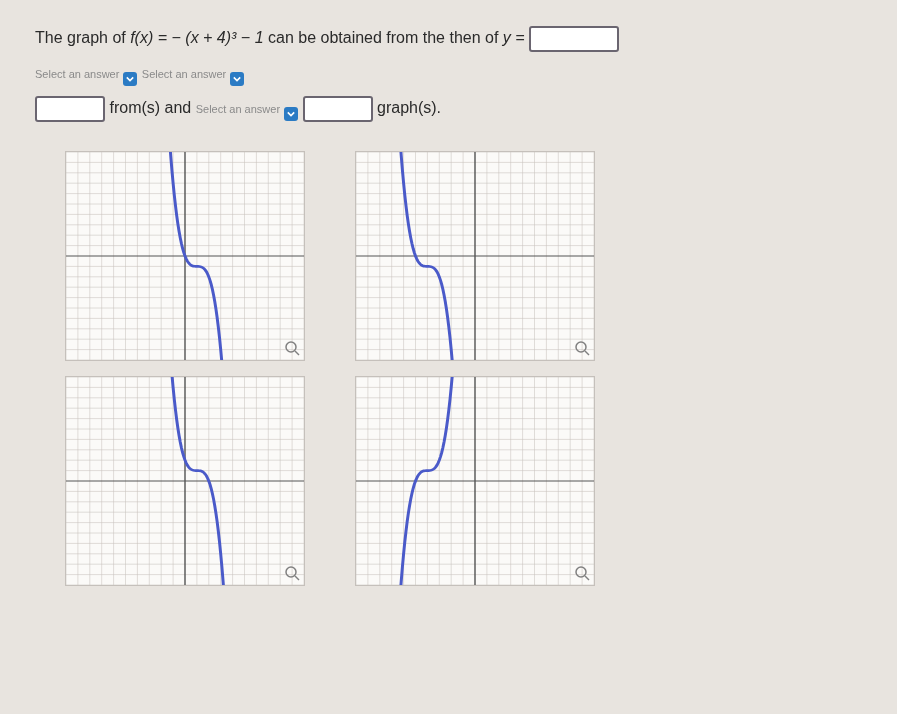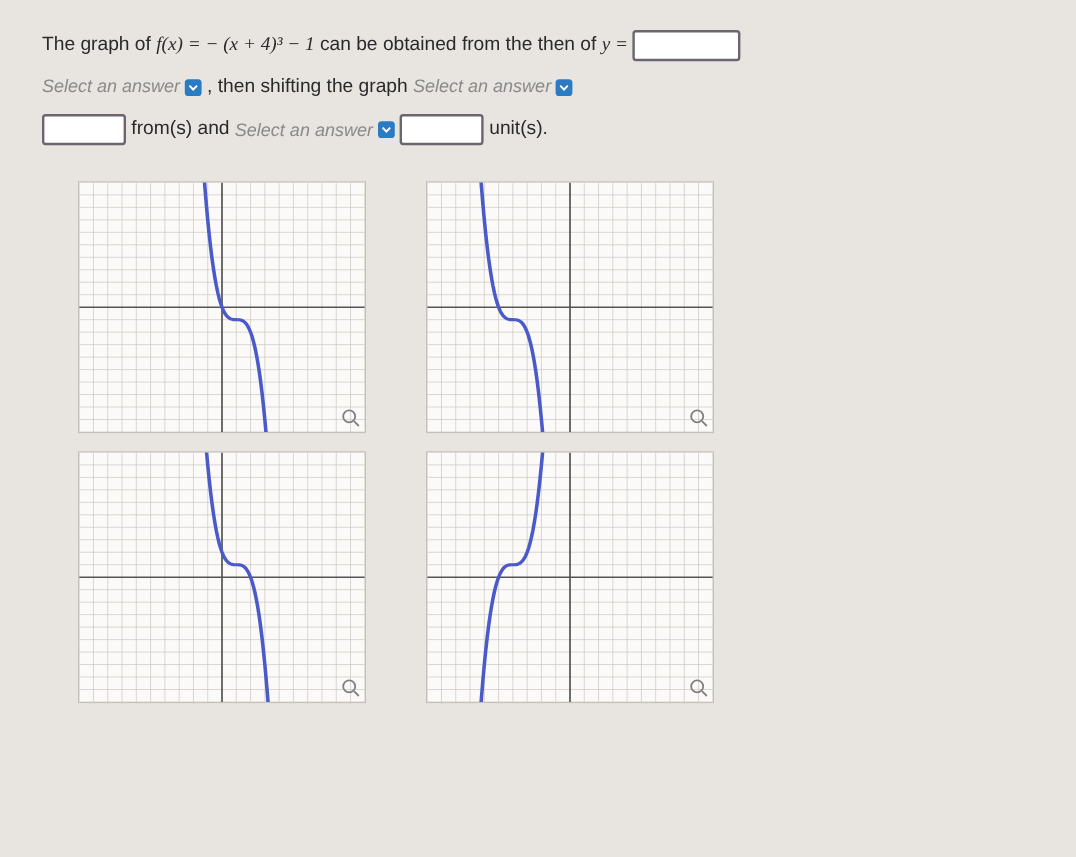--- a/index.html
+++ b/index.html
@@ -15,43 +15,42 @@
       padding: 20px 35px;
       color: #333;
       overflow: hidden;
     }
     .problem-text {
       font-size: 16px;
       line-height: 2.2;
       color: #2a2a2a;
     }
     .math {
-      font-family: Liberation Serif, serif;
+      font-family: Liberation Sans, sans-serif;
       font-style: italic;
     }
     .input-box {
       display: inline-block;
       border: 2px solid #6a6570;
       background: #fff;
       height: 26px;
       width: 90px;
       vertical-align: middle;
       border-radius: 3px;
     }
     .input-box.small {
       width: 70px;
     }
     .select-box {
       display: inline-flex;
-      align-items: center;
-      font-size: 15px;
+      align-items: flex-end;
+      font-size: 11px;
       color: #8a8a8a;
       vertical-align: middle;
       gap: 4px;
-      font-style: italic;
     }
     .select-icon {
       display: inline-flex;
       width: 14px;
       height: 14px;
       background: #2b7bc4;
       border-radius: 3px;
       align-items: center;
       justify-content: center;
     }
@@ -98,21 +97,20 @@
   </div>
   <div>
     <span class="select-box">
       <span>Select an answer</span>
       <span class="select-icon">
         <svg viewBox="0 0 10 10">
             <path d="M1 3 L5 7 L9 3" stroke="#fff" stroke-width="2" fill="none"></path>
           </svg>
       </span>
     </span>
-    <span> , then shifting the graph </span>
     <span class="select-box">
       <span>Select an answer</span>
       <span class="select-icon">
         <svg viewBox="0 0 10 10">
             <path d="M1 3 L5 7 L9 3" stroke="#fff" stroke-width="2" fill="none"></path>
           </svg>
       </span>
     </span>
   </div>
   <div>
@@ -120,21 +118,21 @@
     <span>from(s) and </span>
     <span class="select-box">
       <span>Select an answer</span>
       <span class="select-icon">
         <svg viewBox="0 0 10 10">
             <path d="M1 3 L5 7 L9 3" stroke="#fff" stroke-width="2" fill="none"></path>
           </svg>
       </span>
     </span>
     <span class="input-box small"></span>
-    <span>unit(s).</span>
+    <span>graph(s).</span>
   </div>
 </div>
 
 <div class="graphs-container">
   <div class="graph-cell">
     <svg viewBox="-10 -10 20 20" preserveAspectRatio="none">
         <line x1="-10" x2="10" y1="-10" y2="-10" stroke="#c9c4be" stroke-width="0.05"></line>
         <line y1="-10" y2="10" x1="-10" x2="-10" stroke="#c9c4be" stroke-width="0.05"></line>
         <line x1="-10" x2="10" y1="-9" y2="-9" stroke="#c9c4be" stroke-width="0.05"></line>
         <line y1="-10" y2="10" x1="-9" x2="-9" stroke="#c9c4be" stroke-width="0.05"></line>

